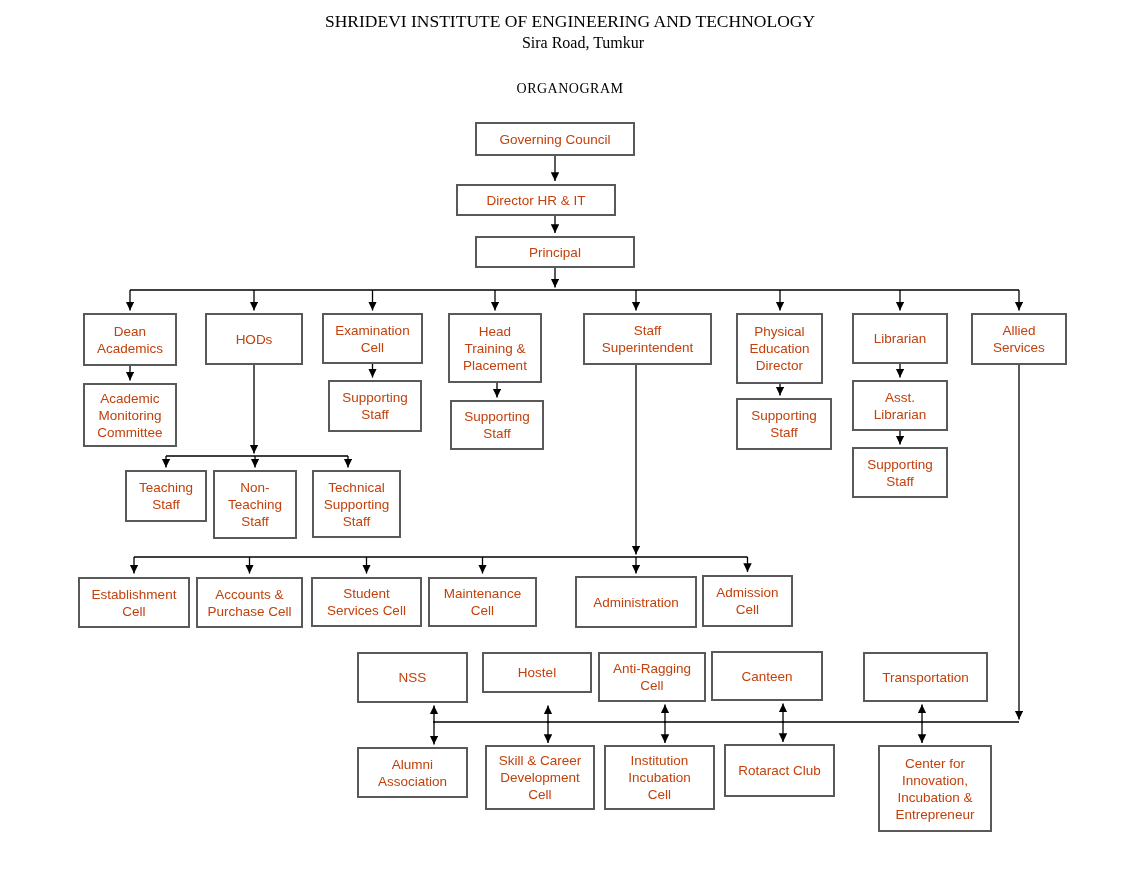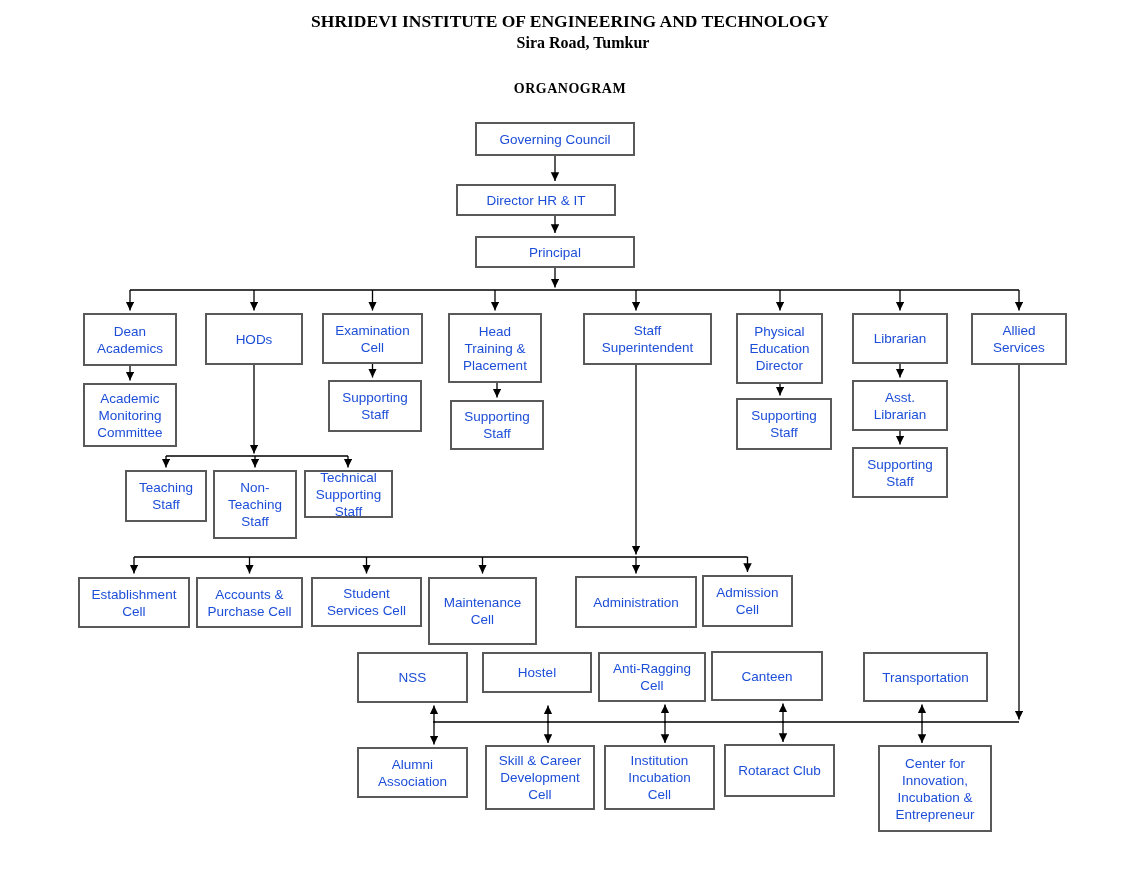--- a/index.html
+++ b/index.html
@@ -1,31 +1,31 @@
 <!DOCTYPE html>
 <html><head>
 <meta charset="utf-8">
 <style>
   html,body{margin:0;padding:0;background:#ffffff;}
   .canvas{
     position:relative;width:1140px;height:880px;background:#ffffff;overflow:hidden;
     font-family:"Liberation Sans","DejaVu Sans",sans-serif;color:#000;
   }
   .hdr{position:absolute;left:0;width:100%;text-align:center;
-       font-family:"Liberation Serif","DejaVu Serif",serif;font-weight:bold;color:#000;}
+       font-family:"Liberation Serif","DejaVu Serif",serif;font-weight:normal;color:#000;}
   .hdr1{top:11px;font-size:17.5px;}
   .hdr2{top:34px;font-size:16px;padding-left:13px;}
   .title{top:81px;font-size:14px;letter-spacing:0.5px;}
   .wires{position:absolute;left:0;top:0;}
   .node{
     position:absolute;box-sizing:border-box;background:#ffffff;
     border:2px solid #595959;
     display:flex;align-items:center;justify-content:center;
     text-align:center;font-size:13.5px;line-height:1.26;
-    white-space:pre-line;padding:2px 3px;color:#1d4ed8;
+    white-space:pre-line;padding:2px 3px;color:#c2410c;
   }
 </style>
 </head>
 <body>
 
 <div class="canvas">
 
   <div class="hdr hdr1">SHRIDEVI INSTITUTE OF ENGINEERING AND TECHNOLOGY</div>
   <div class="hdr hdr2">Sira Road, Tumkur</div>
   <div class="hdr title">ORGANOGRAM</div>
@@ -122,31 +122,31 @@
   <div class="node" style="left:852px;top:380px;width:96px;height:51px">Asst.
 Librarian</div>
   <div class="node" style="left:852px;top:447px;width:96px;height:51px">Supporting
 Staff</div>
 
   <div class="node" style="left:125px;top:470px;width:82px;height:52px">Teaching
 Staff</div>
   <div class="node" style="left:213px;top:470px;width:84px;height:69px">Non-
 Teaching
 Staff</div>
-  <div class="node" style="left:304px;top:470px;width:89px;height:48px">Technical
+  <div class="node" style="left:312px;top:470px;width:89px;height:68px">Technical
 Supporting
 Staff</div>
 
   <div class="node" style="left:78px;top:577px;width:112px;height:51px">Establishment
 Cell</div>
   <div class="node" style="left:196px;top:577px;width:107px;height:51px">Accounts &amp;
 Purchase Cell</div>
   <div class="node" style="left:311px;top:577px;width:111px;height:50px">Student
 Services Cell</div>
-  <div class="node" style="left:428px;top:577px;width:109px;height:68px">Maintenance
+  <div class="node" style="left:428px;top:577px;width:109px;height:50px">Maintenance
 Cell</div>
   <div class="node" style="left:575px;top:576px;width:122px;height:52px">Administration</div>
   <div class="node" style="left:702px;top:575px;width:91px;height:52px">Admission
 Cell</div>
 
   <div class="node" style="left:357px;top:652px;width:111px;height:51px">NSS</div>
   <div class="node" style="left:482px;top:652px;width:110px;height:41px">Hostel</div>
   <div class="node" style="left:598px;top:652px;width:108px;height:50px">Anti-Ragging
 Cell</div>
   <div class="node" style="left:863px;top:652px;width:125px;height:50px">Transportation</div>

